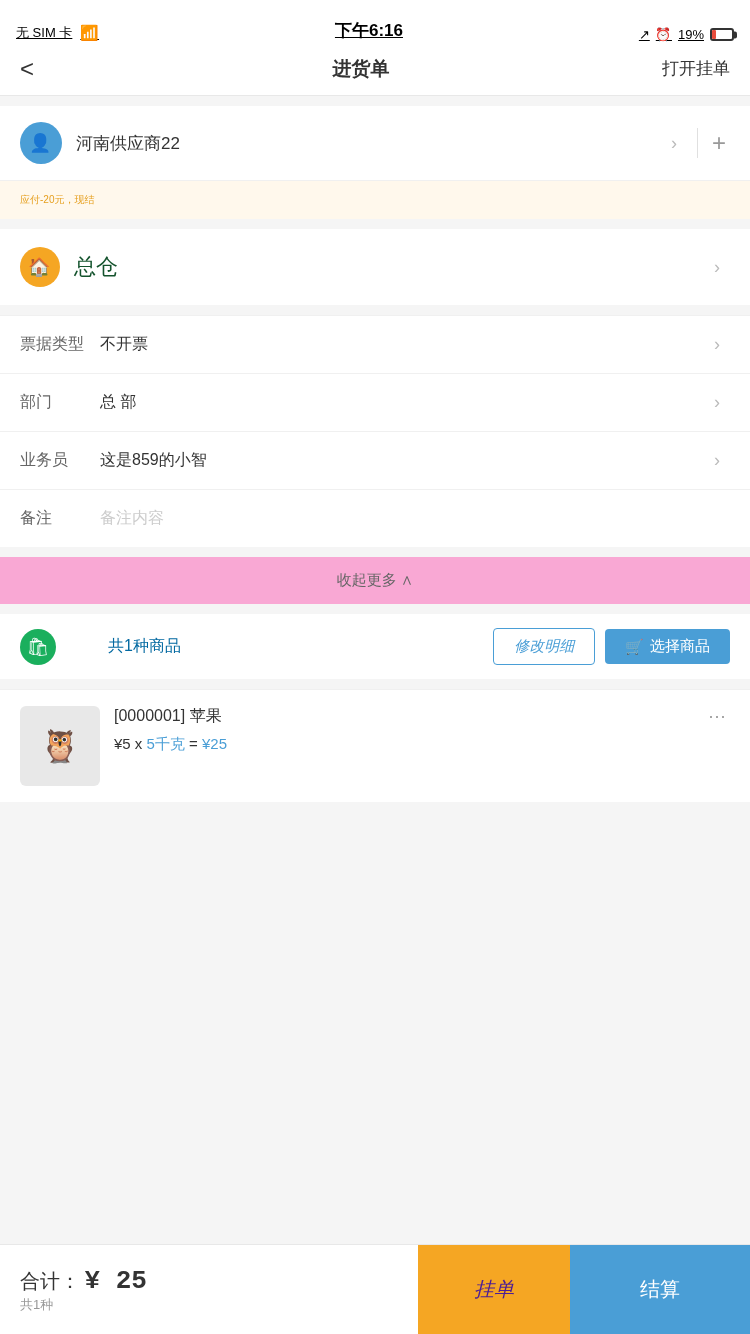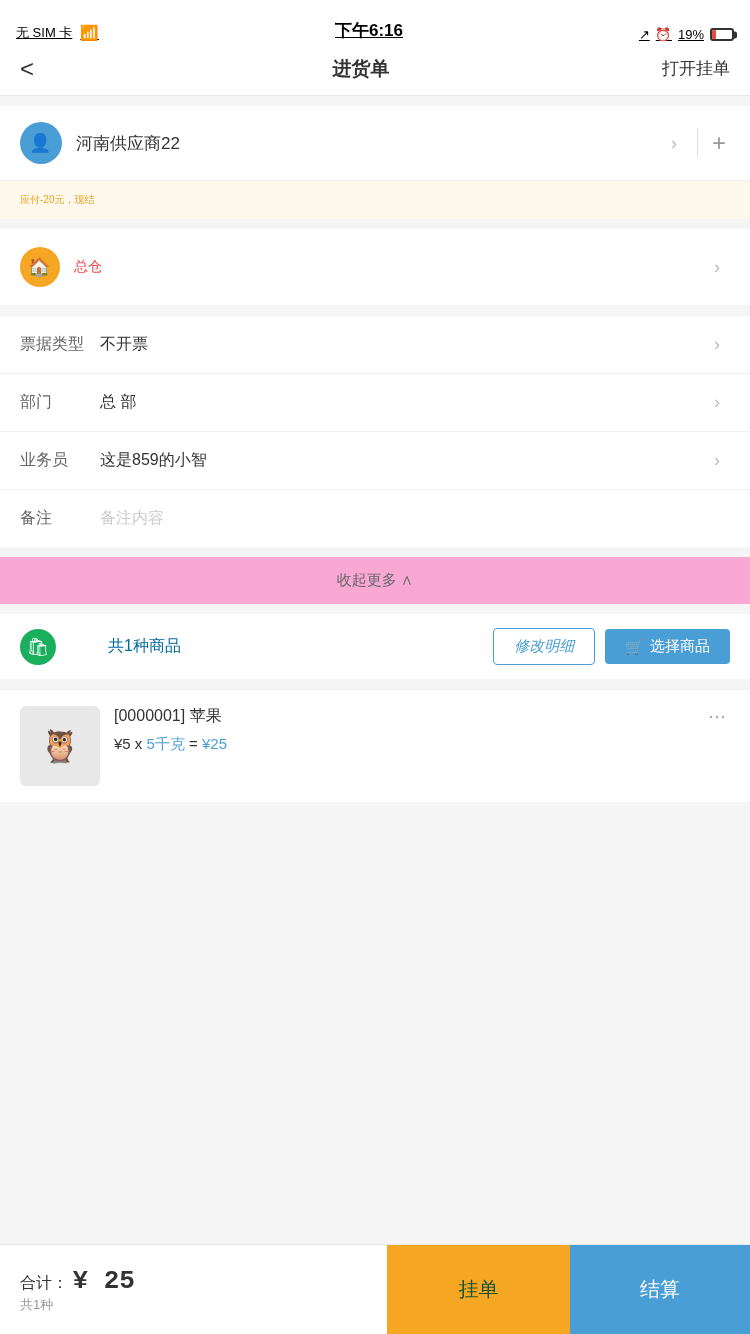--- a/index.html
+++ b/index.html
@@ -157,22 +157,22 @@
       display: flex;
       align-items: center;
       justify-content: center;
       color: #fff;
       font-size: 18px;
       margin-right: 14px;
       flex-shrink: 0;
     }
     .warehouse-name {
       flex: 1;
-      font-size: 14px;
-      color: #ef4444;
+      font-size: 22px;
+      color: #14532d;
       font-weight: 500;
     }
 
     
     .form-row {
       display: flex;
       align-items: center;
       padding: 18px 20px;
       border-top: 1px solid #f0f0f0;
     }
@@ -306,45 +306,46 @@
       background: #fff;
       display: flex;
       align-items: center;
       border-top: 1px solid #e8e8e8;
     }
     .total-section {
       flex: 1;
       padding: 0 20px;
     }
     .total-label {
-      font-size: 16px;
+      font-size: 20px;
       color: #333;
     }
     .total-amount {
       font-size: 26px;
       color: #333;
       font-weight: 600;
       font-family: Liberation Mono, monospace;
     }
     .total-count {
       font-size: 13px;
       color: #999;
     }
     .btn-hang {
-      width: 183px;
+      width: 152px;
       height: 90px;
       background: #f5a623;
-      color: #14532d;
+      color: #4c1d95;
       font-size: 20px;
       font-weight: 500;
       display: flex;
       align-items: center;
       justify-content: center;
       cursor: pointer;
       border: none;
+      font-style: italic;
     }
     .btn-checkout {
       width: 180px;
       height: 90px;
       background: #4a9ed6;
       color: #fff;
       font-size: 20px;
       font-weight: 500;
       display: flex;
       align-items: center;

